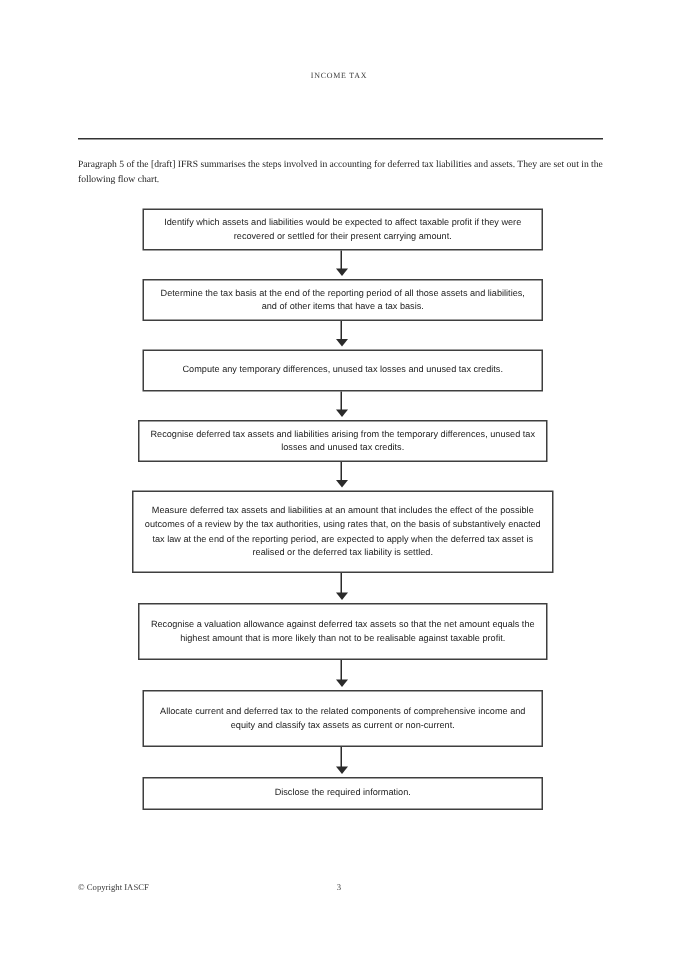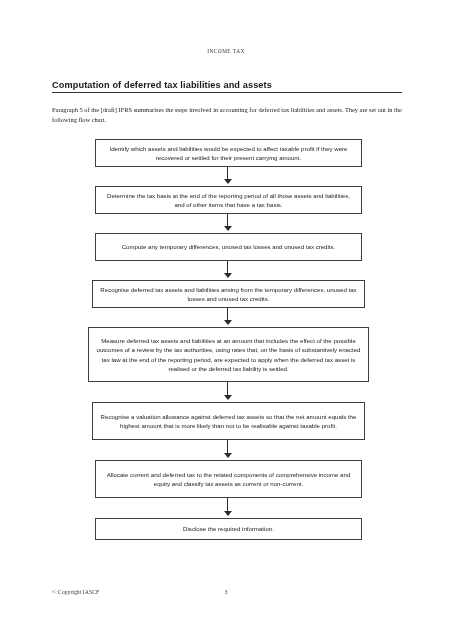--- a/index.html
+++ b/index.html
@@ -136,21 +136,20 @@
     color: #3a3a3a;
   }
 </style>
 </head>
 <body>
 
 <div class="page">
 
   <div class="running-head">INCOME TAX</div>
 
-  <div class="section-title">Computation of deferred tax liabilities and assets</div>
   <div class="title-rule"></div>
 
   <p class="intro">Paragraph 5 of the [draft] IFRS summarises the steps involved in accounting for deferred tax liabilities and assets.  They are set out in the following flow chart.</p>
 
   <div class="flowchart">
 
     <div class="fc-box" style="left:95px; top:6px; width:267px; height:28px;">
       <span>Identify which assets and liabilities would be expected to affect taxable profit if they were recovered or settled for their present carrying amount.</span>
     </div>
     <div class="fc-arrow" style="top:34px; height:14px;"></div>

